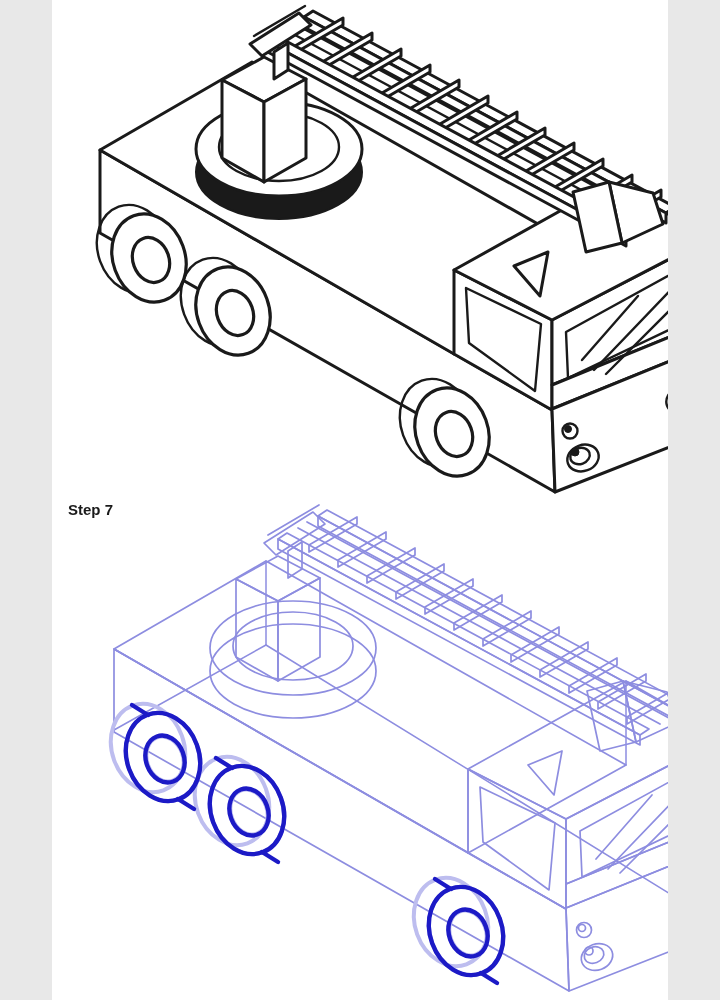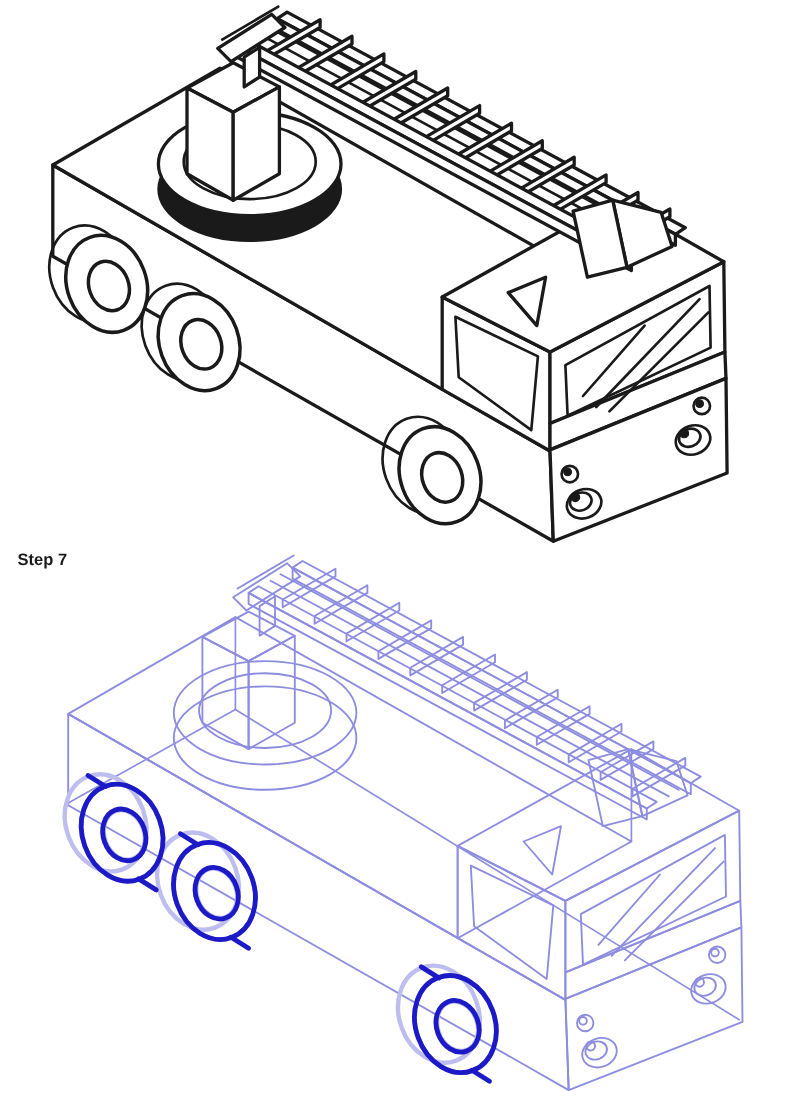--- a/index.html
+++ b/index.html
@@ -1,21 +1,21 @@
 <!DOCTYPE html>
 <html style="--ink: #1a1a1a; --wireframe: #8d8de0; --wireframe-light: #bdbdef; --highlight: #1c1ac6; --background: #ffffff; --label: #1a1a1a;"><head>
 <meta charset="utf-8">
 <style>
   :root{
     --ink:#1a1a1a; --wireframe:#8d8de0; --wireframe-light:#bdbdef;
     --highlight:#1c1ac6; --background:#ffffff; --label:#1a1a1a;
   }
   html,body{margin:0;padding:0;background:#e8e8e8;}
   .page{
-    position:relative;width:720px;height:1000px;margin:0 auto;
+    position:relative;width:616px;height:1000px;margin:0 auto;
     background:var(--background);overflow:hidden;
     font-family:"Liberation Sans", sans-serif;
   }
   .panel{position:absolute;left:0;}
   .panel svg{display:block;}
   .step-label{
     position:absolute;left:16px;top:501px;z-index:5;
     font-size:15px;font-weight:bold;color:var(--label);
     letter-spacing:0px;
   }

